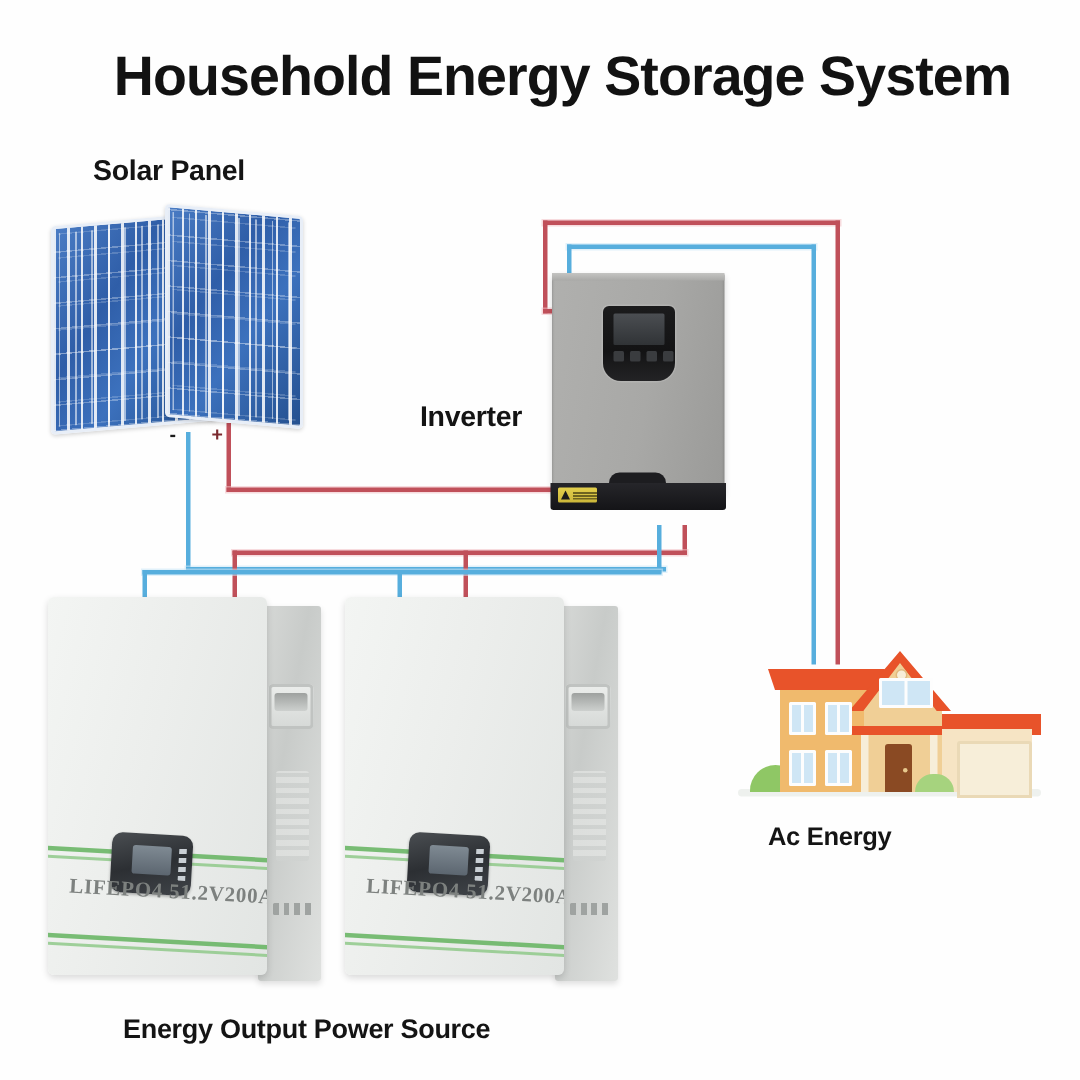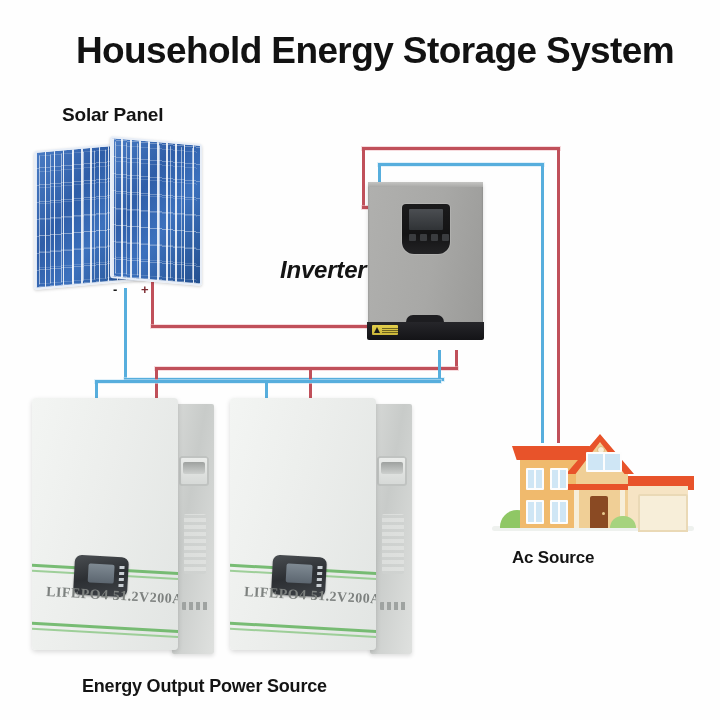--- a/index.html
+++ b/index.html
@@ -5,21 +5,21 @@
   html,body{margin:0;padding:0;background:#ffffff;}
   body{width:720px;height:720px;overflow:hidden;font-family:"Liberation Sans",sans-serif;}
   #stage{position:relative;width:720px;height:720px;background:#fefefe;}
 
   .lbl{position:absolute;font-weight:bold;color:#141414;white-space:nowrap;letter-spacing:-0.2px;}
 
   #title{left:0;right:0;top:30px;text-align:center;font-size:37px;font-weight:bold;
          color:#121212;letter-spacing:-0.6px;font-family:"Liberation Sans",sans-serif;margin-left:30px;}
 
   #lbl-solar{left:62px;top:104px;font-size:19px;text-align:right;}
-  #lbl-inverter{left:280px;top:256px;font-size:24px;font-style:italic;}
+  #lbl-inverter{left:280px;top:268px;font-size:19px;}
   #lbl-ac{left:512px;top:548px;font-size:17px;}
   #lbl-appliance{left:512px;top:578px;font-size:17px;}
   #lbl-ess{left:82px;top:676px;font-size:18px;}
 
   
   .wire{position:absolute;background:#d9d9d9;}
   .wire.red{background:#c0505a;}
   .wire.blue{background:#57aedd;}
   .wire.h{height:3px;}
   .wire.v{width:3px;}
@@ -266,15 +266,15 @@
     <div id="h-col2" class="hs"></div>
     <div id="h-w1" class="h-win"></div>
     <div id="h-w2" class="h-win"></div>
     <div id="h-w3" class="h-win"></div>
     <div id="h-w4" class="h-win"></div>
     <div id="h-w5" class="h-win"></div>
     <div id="h-door" class="hs"></div>
     <div id="h-bush3" class="hs"></div>
   </div>
 
-  <div id="lbl-ac" class="lbl">Ac Source</div>
+  <div id="lbl-ac" class="lbl">Ac Energy</div>
 
 </div>
 
 </body></html>

